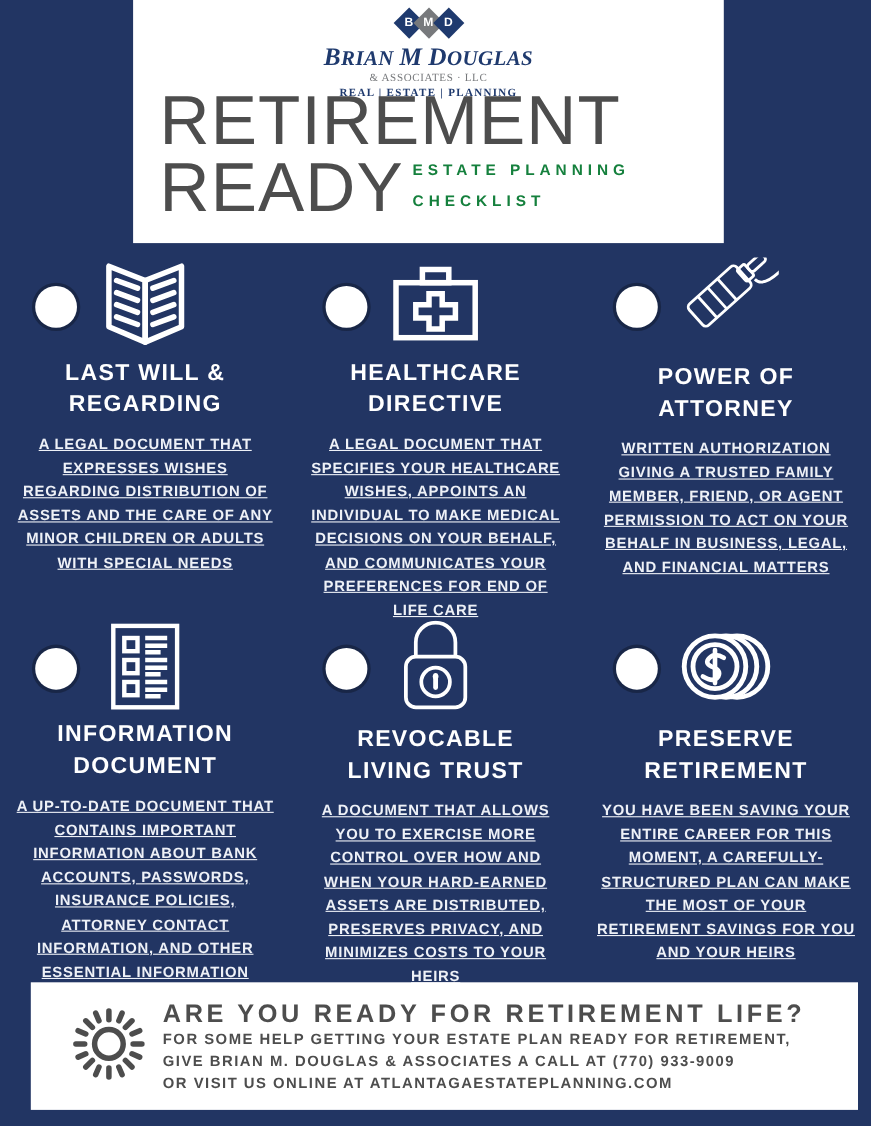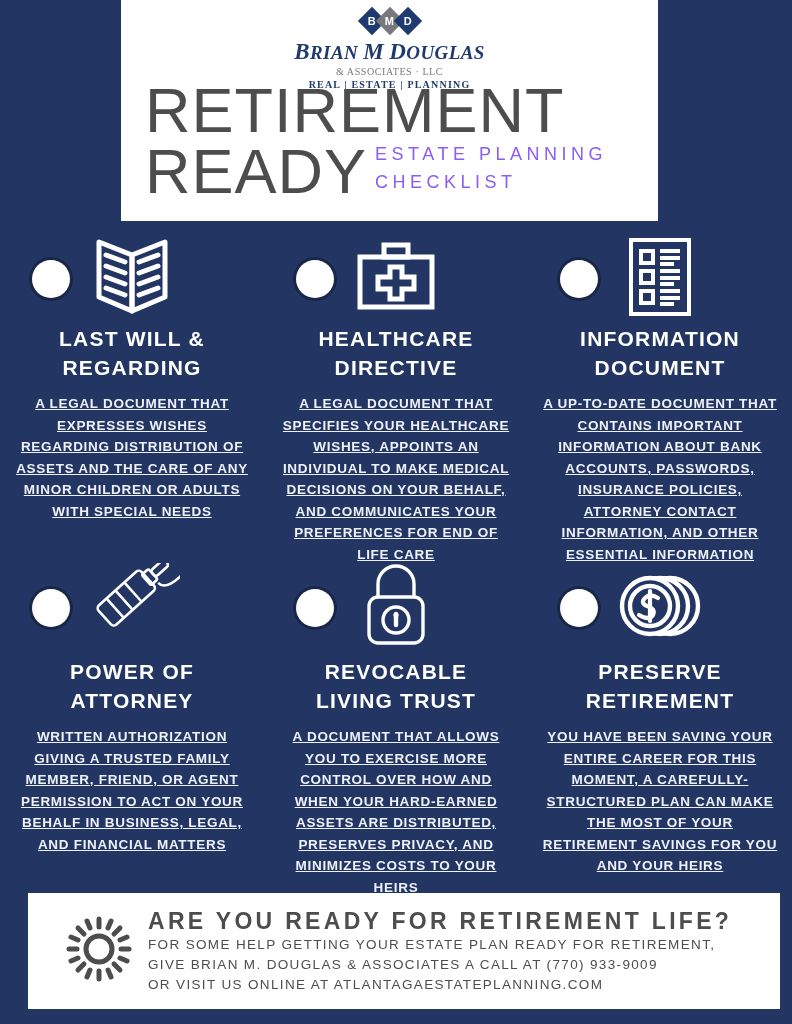--- a/index.html
+++ b/index.html
@@ -56,22 +56,22 @@
   }
   .t-line2row{display:flex;align-items:flex-end;}
   .t-line2{
     font-size:63px;line-height:62px;color:#4d4d4d;
     font-weight:300;letter-spacing:1px;
   }
   .t-sub{
     margin-left:8px;padding-bottom:6px;
   }
   .t-sub div{
-    font-size:18px;line-height:28px;color:#8b5cf6;
-    font-weight:normal;letter-spacing:4.5px;
+    font-size:14px;line-height:28px;color:#15803d;
+    font-weight:bold;letter-spacing:4.5px;
   }
   
   .grid{
     position:absolute;left:0;top:236px;width:792px;
     display:grid;grid-template-columns:repeat(3,264px);
   }
   .card{position:relative;padding:0 14px;box-sizing:border-box;}
   .card-icon-row{position:relative;height:82px;}
   .bullet{
     position:absolute;left:18px;top:24px;width:38px;height:38px;
@@ -99,21 +99,21 @@
     position:absolute;left:28px;top:893px;width:736px;height:116px;
     background:#ffffff;display:flex;align-items:center;padding-left:16px;
   }
   .sun{margin-left:22px;margin-right:16px;flex:0 0 auto;}
   .foot-text{padding-right:10px;}
   .foot-head{
     color:#4d4d4d;font-size:23px;font-weight:bold;letter-spacing:3.3px;
     line-height:28px;white-space:nowrap;
   }
   .foot-line{
-    color:#4d4d4d;font-size:13.5px;font-weight:normal;letter-spacing:1.35px;
+    color:#4d4d4d;font-size:13.5px;font-weight:bold;letter-spacing:1.35px;
     line-height:20px;white-space:nowrap;
   }
 </style>
 </head>
 <body>
 
 <div class="header-band">
 
   <div class="logo-wrap">
     <div class="logo-diamonds">
@@ -180,20 +180,44 @@
         </svg>
       </div>
     </div>
     <div class="card-title">
       <div>HEALTHCARE</div>
       <div>DIRECTIVE</div>
     </div>
     <div class="card-body">A LEGAL DOCUMENT THAT SPECIFIES YOUR HEALTHCARE WISHES, APPOINTS AN INDIVIDUAL  TO MAKE MEDICAL DECISIONS ON YOUR BEHALF, AND COMMUNICATES YOUR PREFERENCES FOR END OF LIFE CARE</div>
   </div>
 
+  <div class="card row2">
+    <div class="card-icon-row">
+      <div class="bullet"></div>
+      <div class="icon-holder">
+        <svg width="96" height="86" viewBox="0 0 96 86">
+          <g fill="none" stroke="#ffffff" stroke-width="2.6" stroke-linejoin="round">
+            <g transform="rotate(-42 48 34)">
+              <rect x="14" y="18" width="58" height="26" rx="4"></rect>
+              <path d="M28 18 V44 M40 18 V44 M52 18 V44"></path>
+              <rect x="70" y="24" width="9" height="14" rx="2"></rect>
+              <rect x="79" y="27" width="18" height="8" rx="3"></rect>
+              <path d="M97 31 q20 0 20 10 q0 10 -20 10 q-20 0 -20 -10"></path>
+            </g>
+          </g>
+        </svg>
+      </div>
+    </div>
+    <div class="card-title">
+      <div>POWER OF</div>
+      <div>ATTORNEY</div>
+    </div>
+    <div class="card-body">WRITTEN AUTHORIZATION GIVING A TRUSTED FAMILY MEMBER, FRIEND, OR AGENT PERMISSION TO ACT ON YOUR BEHALF IN BUSINESS, LEGAL, AND FINANCIAL MATTERS</div>
+  </div>
+
   <div class="card">
     <div class="card-icon-row">
       <div class="bullet"></div>
       <div class="icon-holder">
         <svg width="66" height="80" viewBox="0 0 66 80">
           <g fill="none" stroke="#ffffff" stroke-width="4">
             <rect x="4" y="3" width="58" height="74"></rect>
             <rect x="14" y="14" width="12" height="12"></rect>
             <rect x="14" y="34" width="12" height="12"></rect>
             <rect x="14" y="54" width="12" height="12"></rect>
@@ -202,44 +226,20 @@
             <path d="M33 54 H53 M33 61 H53 M33 67 H47"></path>
           </g>
         </svg>
       </div>
     </div>
     <div class="card-title">
       <div>INFORMATION</div>
       <div>DOCUMENT</div>
     </div>
     <div class="card-body">A UP-TO-DATE DOCUMENT THAT CONTAINS IMPORTANT INFORMATION ABOUT BANK ACCOUNTS, PASSWORDS, INSURANCE POLICIES, ATTORNEY CONTACT INFORMATION, AND OTHER ESSENTIAL INFORMATION</div>
-  </div>
-
-  <div class="card row2">
-    <div class="card-icon-row">
-      <div class="bullet"></div>
-      <div class="icon-holder">
-        <svg width="96" height="86" viewBox="0 0 96 86">
-          <g fill="none" stroke="#ffffff" stroke-width="2.6" stroke-linejoin="round">
-            <g transform="rotate(-42 48 34)">
-              <rect x="14" y="18" width="58" height="26" rx="4"></rect>
-              <path d="M28 18 V44 M40 18 V44 M52 18 V44"></path>
-              <rect x="70" y="24" width="9" height="14" rx="2"></rect>
-              <rect x="79" y="27" width="18" height="8" rx="3"></rect>
-              <path d="M97 31 q20 0 20 10 q0 10 -20 10 q-20 0 -20 -10"></path>
-            </g>
-          </g>
-        </svg>
-      </div>
-    </div>
-    <div class="card-title">
-      <div>POWER OF</div>
-      <div>ATTORNEY</div>
-    </div>
-    <div class="card-body">WRITTEN AUTHORIZATION GIVING A TRUSTED FAMILY MEMBER, FRIEND, OR AGENT PERMISSION TO ACT ON YOUR BEHALF IN BUSINESS, LEGAL, AND FINANCIAL MATTERS</div>
   </div>
 
   <div class="card row2">
     <div class="card-icon-row">
       <div class="bullet"></div>
       <div class="icon-holder">
         <svg width="72" height="84" viewBox="0 0 72 84">
           <g fill="none" stroke="#ffffff" stroke-width="3.4">
             <path d="M18 33 V20 a18 18 0 0 1 36 0 V33"></path>
             <rect x="9" y="33" width="54" height="46" rx="9"></rect>

